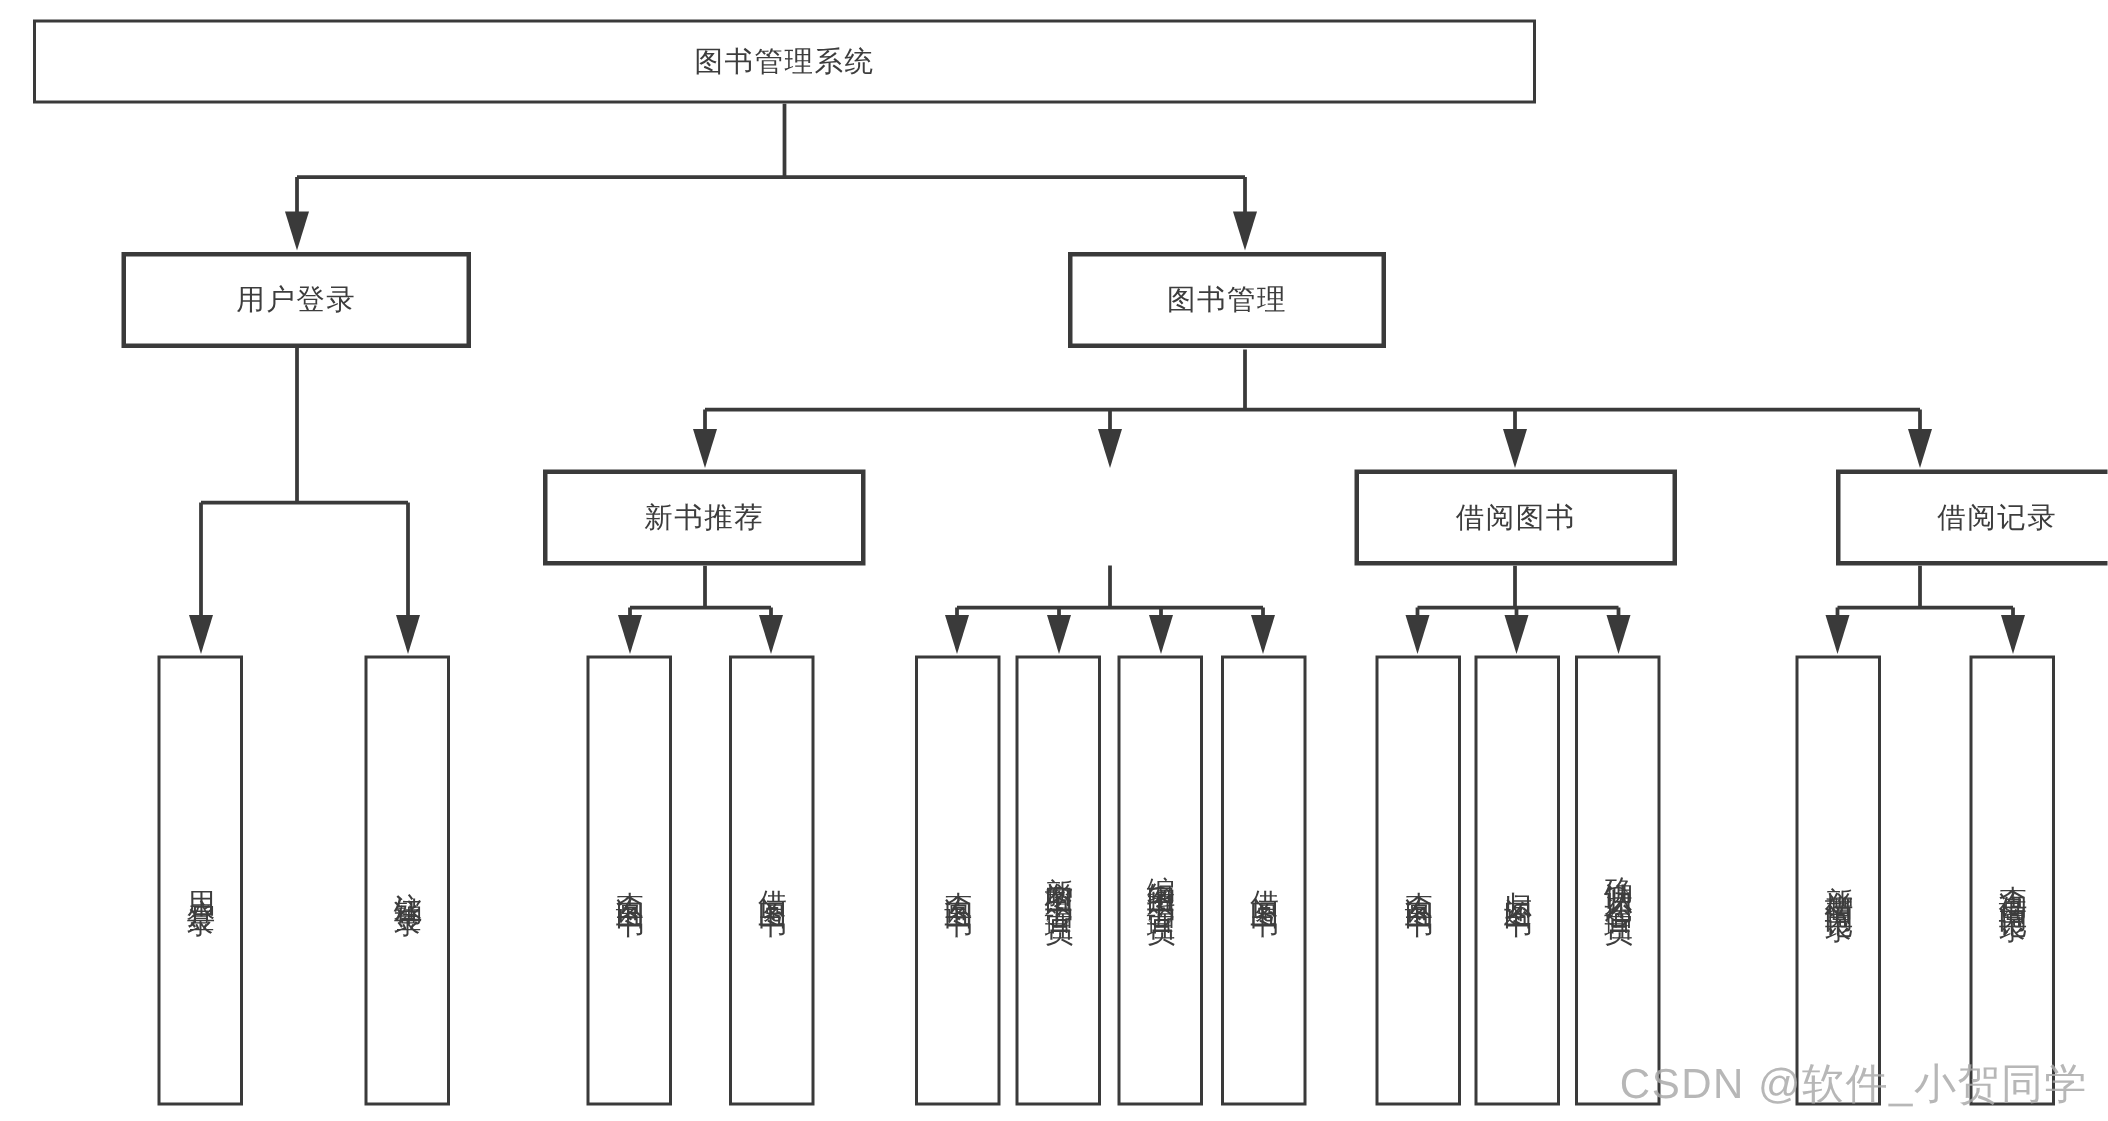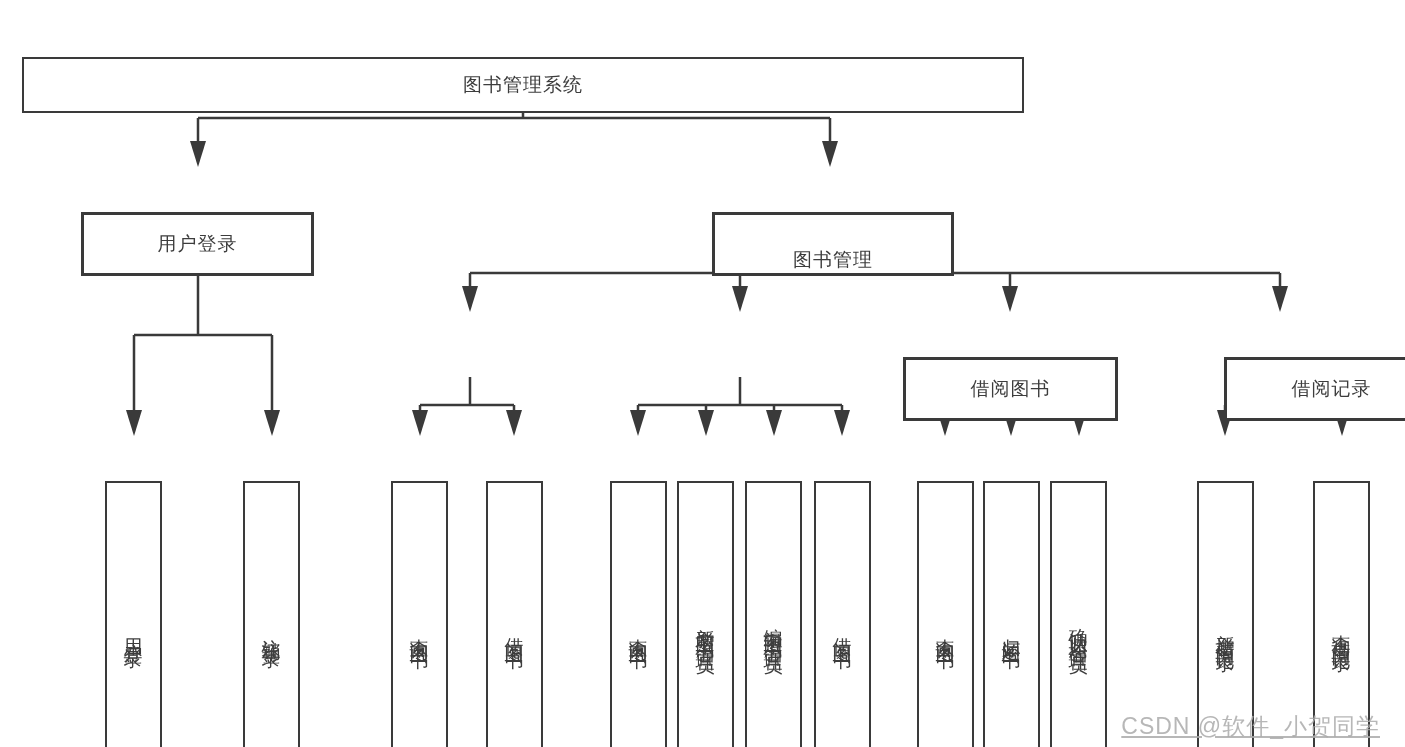--- a/index.html
+++ b/index.html
@@ -9,34 +9,34 @@
     font-family:"Liberation Sans","DejaVu Sans",sans-serif;
   }
   .stage { position:absolute; left:0; top:0; width:1405px; height:747px; }
   svg.wires { position:absolute; left:0; top:0; width:1405px; height:747px; }
   svg.wires path { stroke:#3a3a3a; stroke-width:2.5; fill:none; }
   svg.wires polygon { fill:#3a3a3a; stroke:none; }
   .node {
     position:absolute; background:#ffffff; box-sizing:border-box;
     border:3px solid #3a3a3a; color:#3d3d3d;
     display:flex; align-items:center; justify-content:center;
-    font-size:19px; letter-spacing:1px;margin-top:44px;
+    font-size:19px; letter-spacing:1px;
   }
   .node.root { border-width:2px; left:22px; top:13px; width:1002px; height:56px; }
   .node.lvl2 { top:168px; width:233px; height:64px; }
   .node.lvl3 { top:313px; width:215px; height:64px; }
   .node.leaf { top:437px; width:57px; height:300px; border-width:2px; }
   .node.leaf span {
     writing-mode:vertical-rl; text-orientation:mixed;
     letter-spacing:4px; line-height:1; max-height:286px;
   }
   .watermark {
-    position:absolute; right:25px; bottom:5px; z-index:6;
-    color:rgba(170,170,170,0.85); font-size:23px; letter-spacing:1px;
-    white-space:nowrap; pointer-events:none;text-decoration:underline;
+    position:absolute; right:13px; bottom:5px; z-index:6;
+    color:rgba(170,170,170,0.85); font-size:28px; letter-spacing:1px;
+    white-space:nowrap; pointer-events:none;
   }
 </style>
 </head>
 <body>
 
 <div class="stage">
 
   <svg class="wires" viewBox="0 0 1405 747">
 
     <g>
@@ -87,24 +87,27 @@
     </g>
   </svg>
 
   <div class="node root">
     <span>图书管理系统</span>
   </div>
 
   <div class="node lvl2" style="left:81px;">
     <span>用户登录</span>
   </div>
-  <div class="node lvl2" style="left:712px; width:242px;align-items:flex-end;">
+  <div class="node lvl2" style="left:712px; width:212px;">
     <span>图书管理</span>
   </div>
 
+  <div class="node lvl3" style="left:362px;">
+    <span>新书推荐</span>
+  </div>
   <div class="node lvl3" style="left:903px;">
     <span>借阅图书</span>
   </div>
   <div class="node lvl3" style="left:1224px;">
     <span>借阅记录</span>
   </div>
 
   <div class="node leaf" style="left:105px;">
     <span>用户登录</span>
   </div>

